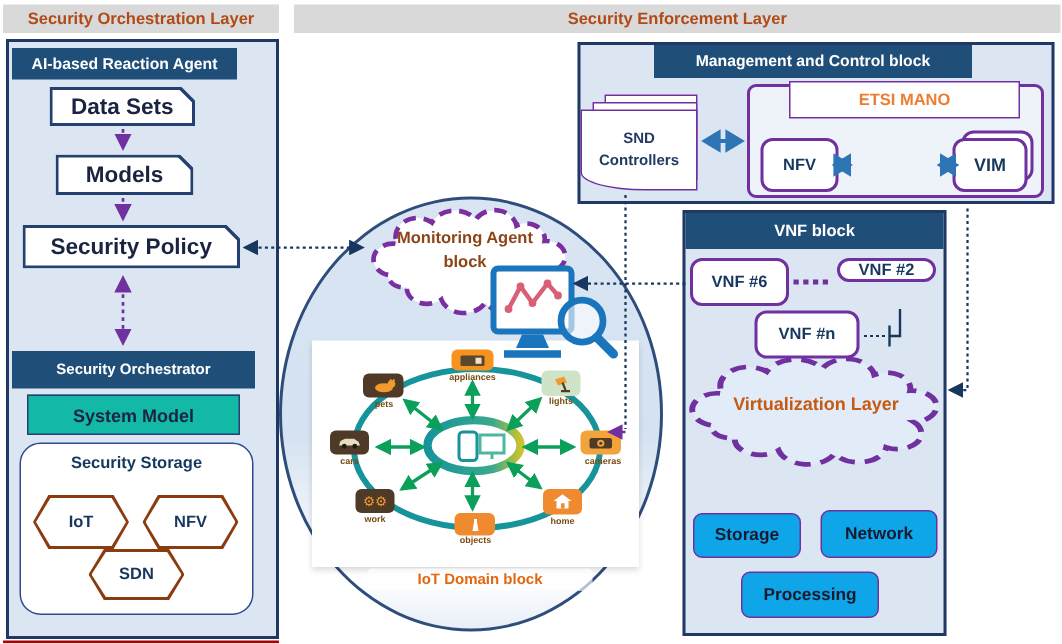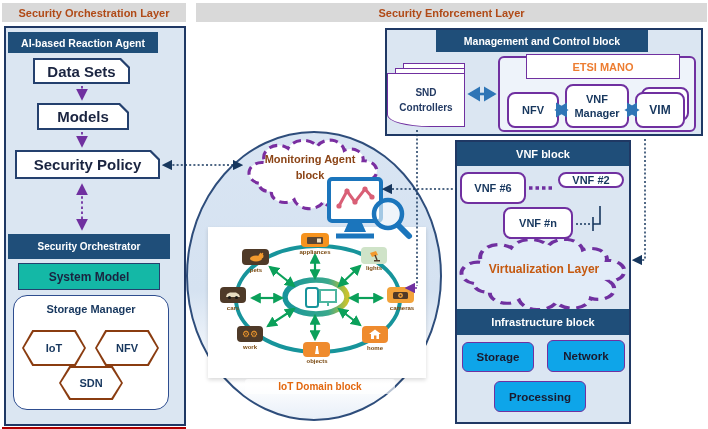--- a/index.html
+++ b/index.html
@@ -55,21 +55,21 @@
   <div class="abs snip" style="left:15px;top:150px;width:145px;height:29px;">
     <span>Security Policy</span>
     </div>
 
   <div class="abs navyhdr flexc" style="left:8px;top:234px;width:162px;height:25px;font-size:10px;">Security Orchestrator</div>
   <div class="abs wbox flexc" style="left:18px;top:263px;width:142px;height:27px;">System Model</div>
 
   <div class="abs" style="left:13px;top:295px;width:156px;height:115px;background:#fff;
        border:1.6px solid #2e4d8f;border-radius:14px;box-sizing:border-box;"></div>
   <div class="abs flexc" style="left:13px;top:301px;width:156px;height:16px;font-weight:bold;
-       font-size:11px;color:#17375e;">Storage Manager</div>
+       font-size:11px;color:#17375e;">Security Storage</div>
   <div class="abs hex" style="left:22px;top:330px;width:64px;height:36px;">
     <span>IoT</span>
     </div>
   <div class="abs hex" style="left:95px;top:330px;width:64px;height:36px;">
     <span>NFV</span>
     </div>
   <div class="abs hex" style="left:59px;top:366px;width:64px;height:34px;">
     <span>SDN</span>
     </div>
 
@@ -79,39 +79,37 @@
   <div class="abs page" style="left:403px;top:63px;width:62px;height:50px;"></div>
   <div class="abs page" style="left:395px;top:68px;width:70px;height:52px;"></div>
   <div class="abs page flexc" style="left:387px;top:73px;width:78px;height:54px;font-weight:bold;
        font-size:10px;color:#233a63;line-height:1.5;border-bottom-left-radius:55% 12px;">SND Controllers</div>
 
   <div class="abs" style="left:498px;top:56px;width:198px;height:76px;background:#eef3fa;
        border:2px solid #7030a0;border-radius:6px;box-sizing:border-box;"></div>
   <div class="abs flexc" style="left:526px;top:54px;width:154px;height:25px;background:#fff;
        border:1.6px solid #7030a0;box-sizing:border-box;font-weight:bold;font-size:11px;color:#ed7d31;">ETSI MANO</div>
   <div class="abs pbox flexc" style="left:507px;top:92px;width:52px;height:36px;">NFV</div>
-  <div class="abs pbox flexc" style="left:565px;top:84px;width:64px;height:44px;line-height:1.3;">VNF Manager</div>
   <div class="abs pbox" style="left:641px;top:87px;width:48px;height:34px;"></div>
   <div class="abs pbox flexc" style="left:635px;top:92px;width:50px;height:36px;font-size:12px;">VIM</div>
 
   <div class="abs panel" style="left:455px;top:140px;width:176px;height:284px;"></div>
   <div class="abs navyhdr flexc" style="left:457px;top:142px;width:172px;height:24px;font-size:11px;">VNF block</div>
   <div class="abs pbox flexc" style="left:460px;top:172px;width:66px;height:32px;">VNF #6</div>
   <div class="abs pbox flexc" style="left:558px;top:172px;width:66px;height:16px;">VNF #2</div>
   <div class="abs pbox flexc" style="left:503px;top:207px;width:70px;height:32px;">VNF #n</div>
 
   <svg class="abs" style="left:450px;top:231px;" width="186" height="84" viewBox="0 0 140 80" preserveAspectRatio="none">
     <path d="M18,50 a12,10 0 0 1 6,-20 a14,12 0 0 1 22,-14 a16,13 0 0 1 28,-2 a14,12 0 0 1 26,4
              a12,10 0 0 1 18,10 a11,9 0 0 1 2,20 a12,10 0 0 1 -14,16 a14,11 0 0 1 -26,4
              a15,12 0 0 1 -28,-2 a13,10 0 0 1 -22,-8 a10,8 0 0 1 -12,-8 z" fill="#e2ecf8" stroke="#7030a0" stroke-width="3" stroke-dasharray="8 5"></path>
   </svg>
   <div class="abs flexc" style="left:488px;top:248px;width:112px;height:42px;font-weight:bold;
        font-size:12px;color:#c55a11;line-height:1.35;">Virtualization Layer</div>
 
-  <div class="abs navyhdr flexc" style="left:457px;top:309px;width:172px;height:26px;font-size:11px;">Infrastructure block</div>
   <div class="abs pbox2 flexc" style="left:462px;top:342px;width:72px;height:30px;">Storage</div>
   <div class="abs pbox2 flexc" style="left:547px;top:340px;width:78px;height:32px;">Network</div>
   <div class="abs pbox2 flexc" style="left:494px;top:381px;width:92px;height:31px;">Processing</div>
 
   <div class="abs" style="left:208px;top:227px;width:218px;height:151px;background:#ffffff;
        box-shadow:0 2px 4px rgba(0,0,0,.15);"></div>
   <svg class="abs" style="left:208px;top:227px;" width="218" height="151" viewBox="0 0 218 151">
     <defs>
       <linearGradient id="ringg" x1="0" y1="0" x2="1" y2="0">
         <stop offset="0" stop-color="#17949b"></stop>

